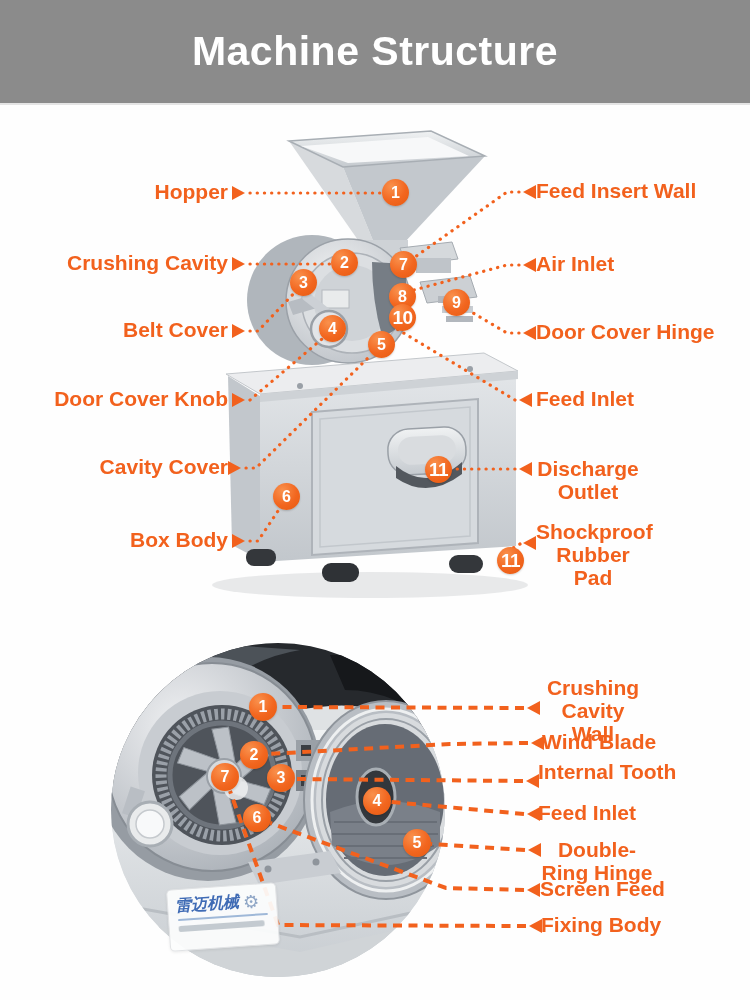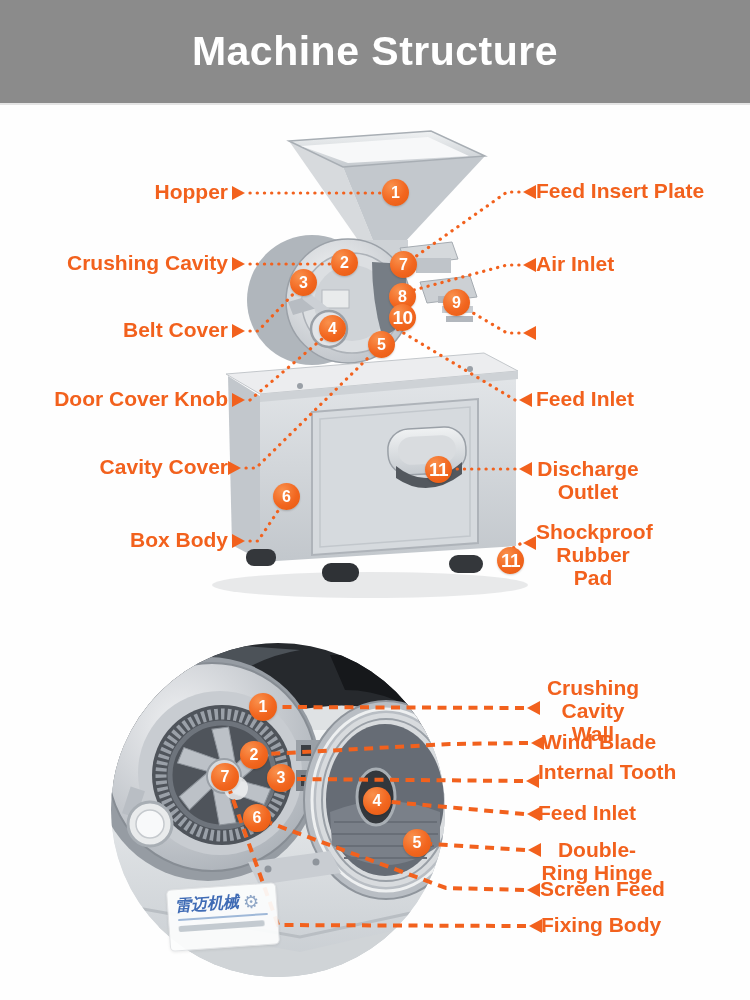--- a/index.html
+++ b/index.html
@@ -236,22 +236,23 @@
     </g>
   </svg>
 
   <div class="lbl lbl-l" style="top:180px">Hopper</div>
   <div class="lbl lbl-l" style="top:251px">Crushing Cavity</div>
   <div class="lbl lbl-l" style="top:318px">Belt Cover</div>
   <div class="lbl lbl-l" style="top:387px">Door Cover Knob</div>
   <div class="lbl lbl-l" style="top:455px">Cavity Cover</div>
   <div class="lbl lbl-l" style="top:528px">Box Body</div>
 
-  <div class="lbl lbl-r" style="top:179px">Feed Insert Plate</div>
+  <div class="lbl lbl-r" style="top:179px">Feed Insert Wall</div>
   <div class="lbl lbl-r" style="top:252px">Air Inlet</div>
+  <div class="lbl lbl-r" style="top:320px">Door Cover Hinge</div>
   <div class="lbl lbl-r" style="top:387px">Feed Inlet</div>
   <div class="lbl lbl-r lbl-wrap" style="top:457px;width:104px">Discharge Outlet</div>
   <div class="lbl lbl-r lbl-wrap" style="top:520px;width:114px">Shockproof Rubber Pad</div>
 
   <div class="badge" style="left:382px;top:179px">1</div>
   <div class="badge" style="left:331px;top:249px">2</div>
   <div class="badge" style="left:290px;top:269px">3</div>
   <div class="badge" style="left:319px;top:315px">4</div>
   <div class="badge" style="left:368px;top:331px">5</div>
   <div class="badge" style="left:273px;top:483px">6</div>

